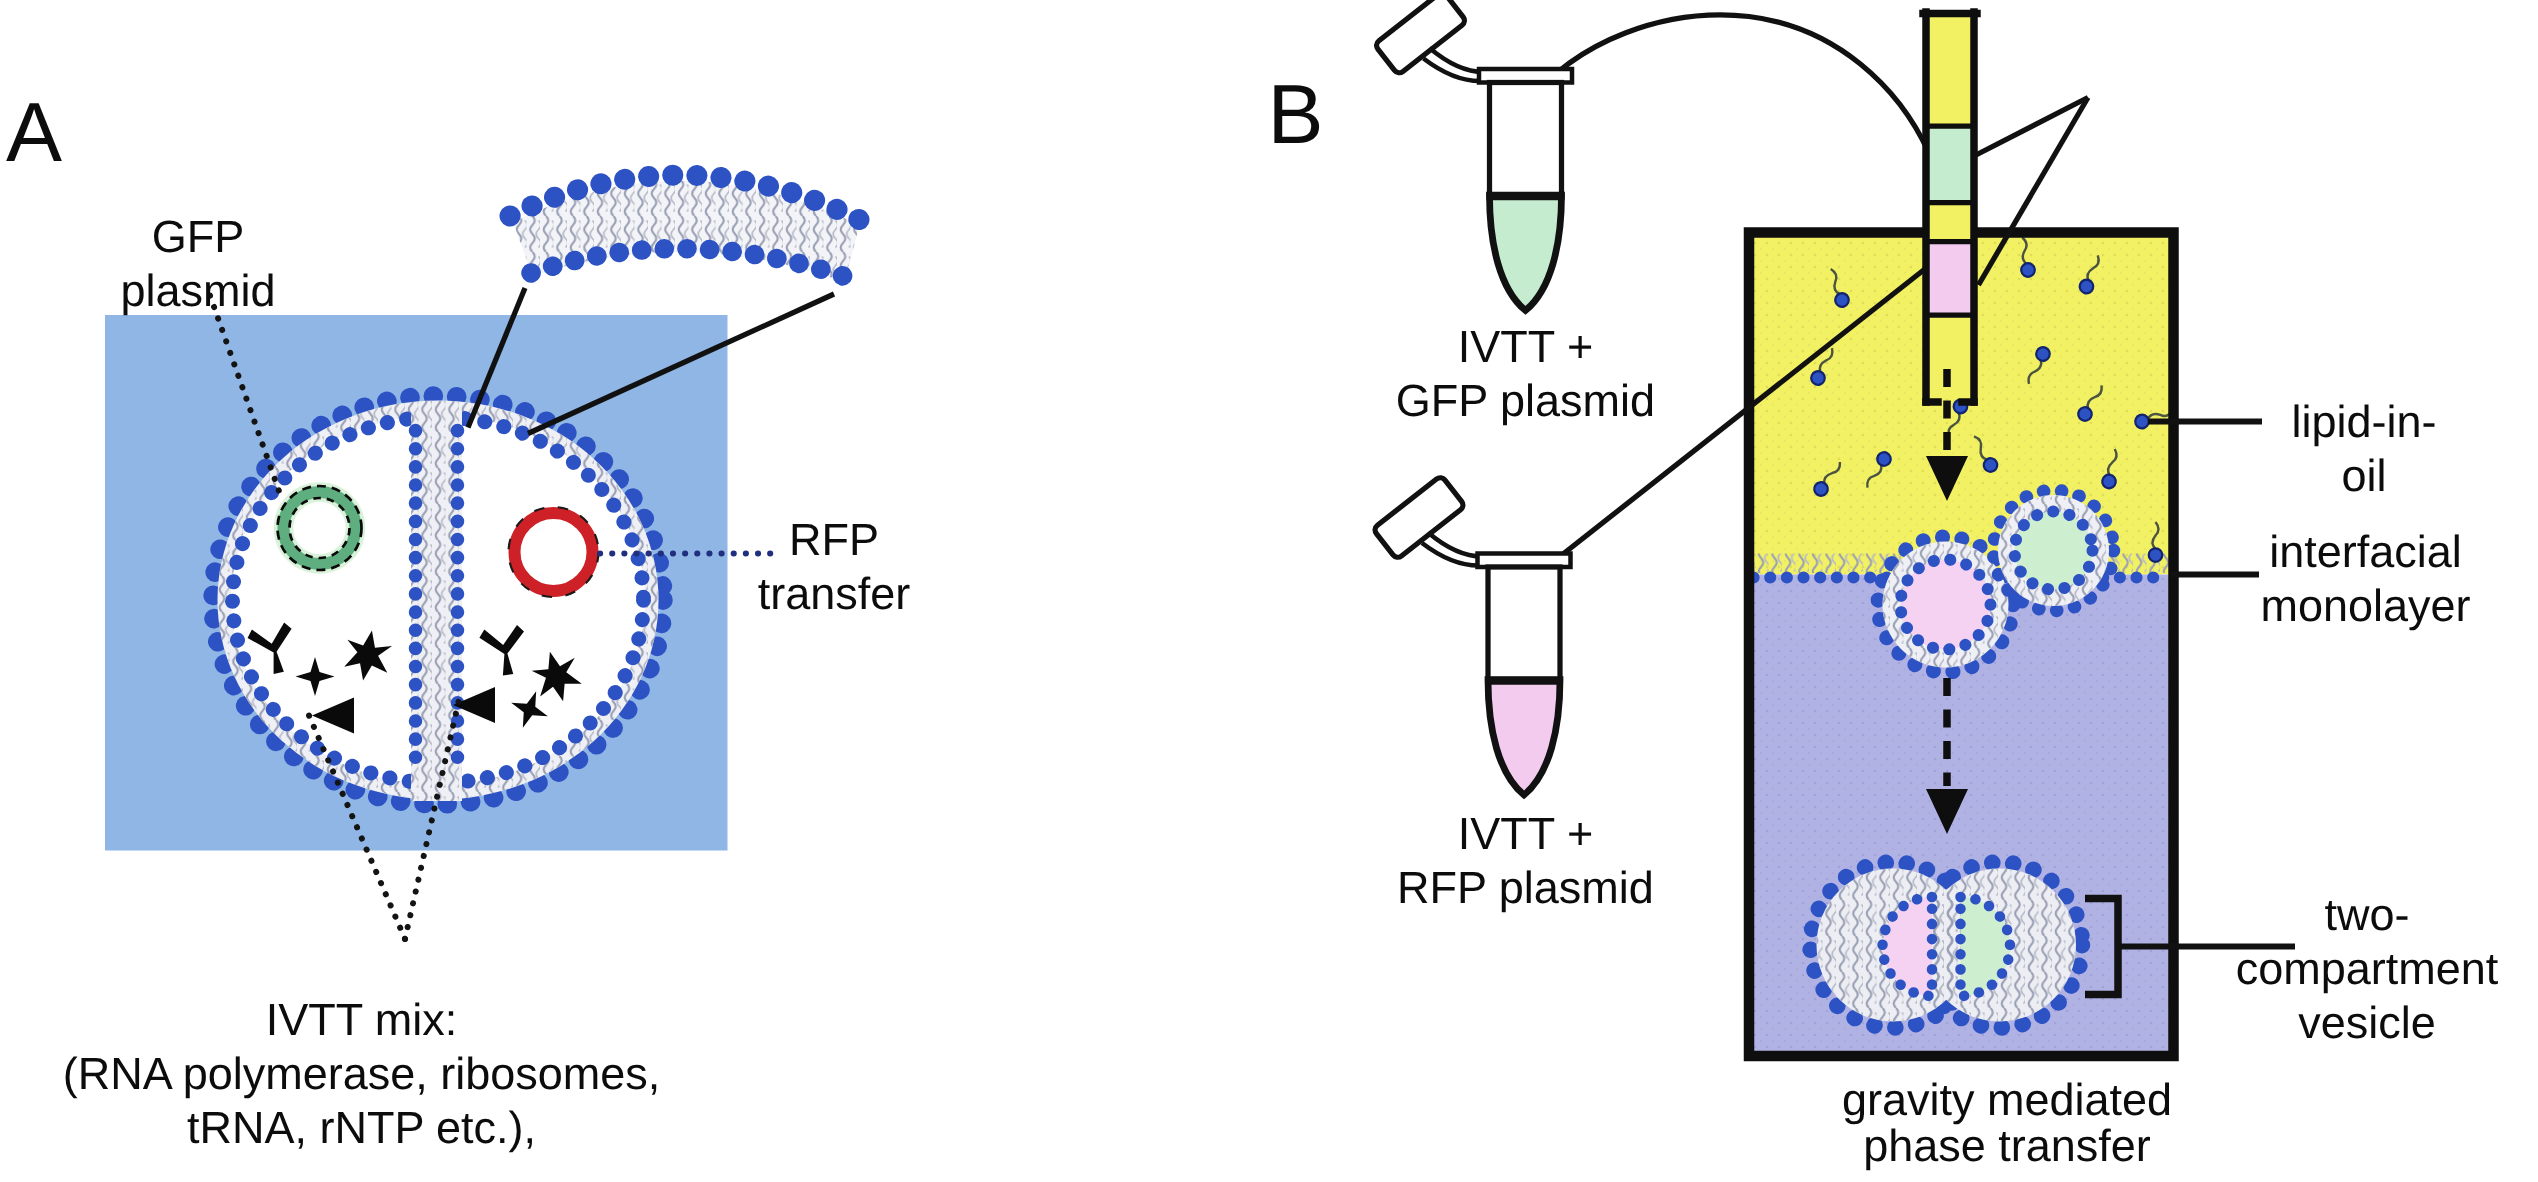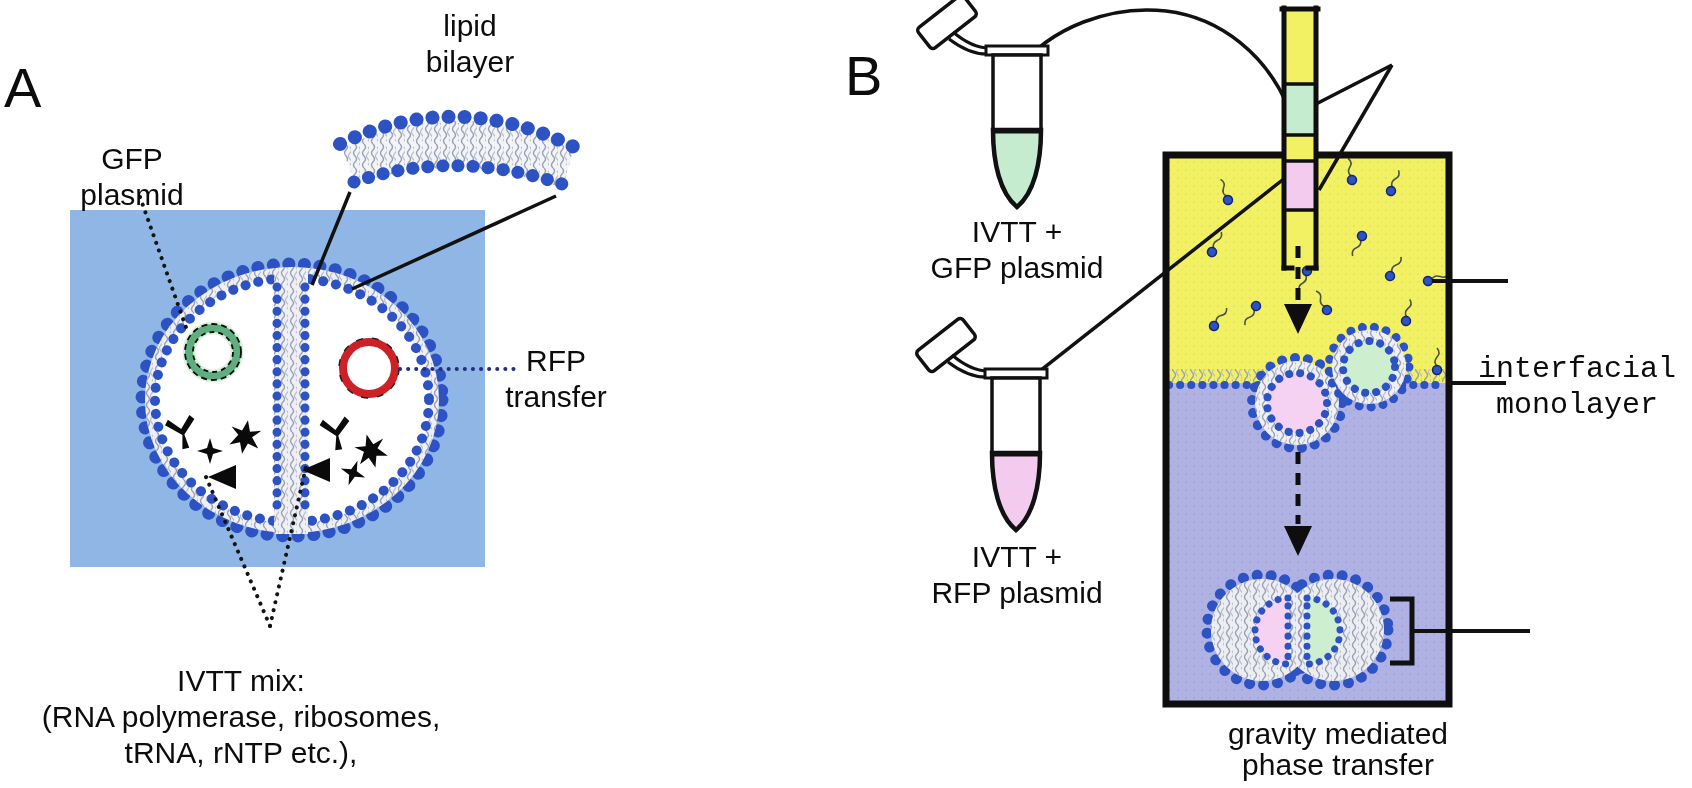--- a/index.html
+++ b/index.html
@@ -235,31 +235,32 @@
       <path d="M1447,383 L1506,383" stroke-width="4"></path>
       <path d="M1412,631 L1530,631" stroke-width="4"></path>
     </g>
     <path d="M1390,599 L1412,599 L1412,663 L1390,663" fill="none" stroke="#111111" stroke-width="5"></path>
   </g>
 </svg>
 
 <div class="lbl panel-letter" style="left:4px;top:60px;">A</div>
 <div class="lbl" style="left:132px;top:110px;margin-top:31px;">GFP
 plasmid</div>
-<div class="lbl" style="left:470px;top:8px;">lipid
-bilayer</div>
 <div class="lbl" style="left:556px;top:343px;">RFP
 transfer</div>
 <div class="lbl" style="left:241px;top:629px;margin-top:34px;">IVTT mix:
 (RNA polymerase, ribosomes,
 tRNA, rNTP etc.),</div>
 
 <div class="lbl panel-letter" style="left:845px;top:48px;">B</div>
 <div class="lbl" style="left:1017px;top:214px;">IVTT +
 GFP plasmid</div>
 <div class="lbl" style="left:1017px;top:539px;">IVTT +
 RFP plasmid</div>
-<div class="lbl" style="left:1577px;top:351px;font-family:Liberation Mono, monospace;">interfacial
+<div class="lbl" style="left:1576px;top:264px;">lipid-in-oil</div>
+<div class="lbl" style="left:1577px;top:351px;">interfacial
 monolayer</div>
+<div class="lbl" style="left:1578px;top:593px;">two-compartment
+vesicle</div>
 <div class="lbl" style="left:1296px;top:718px;line-height:31px;margin-left:42px;">gravity mediated
 phase transfer</div>
 
 </div>
 
 </body></html>

